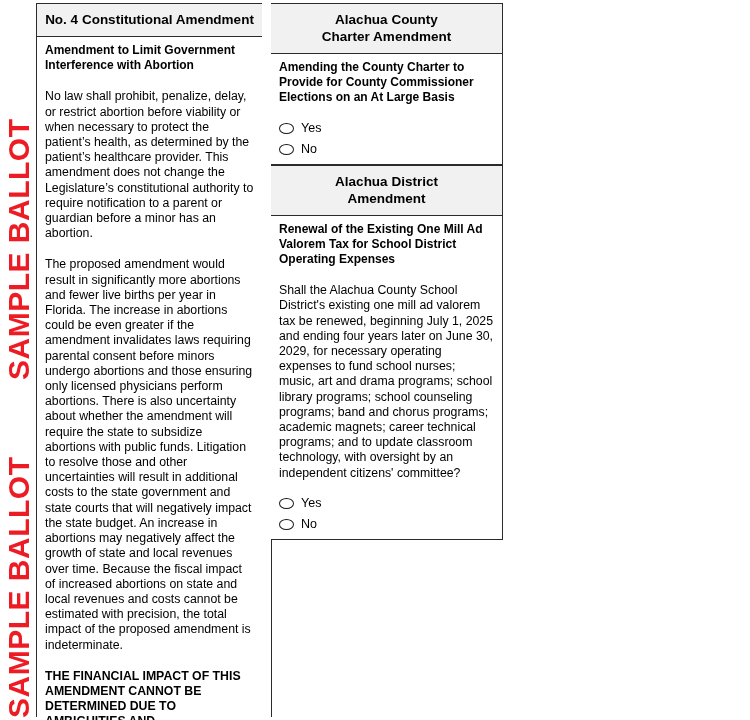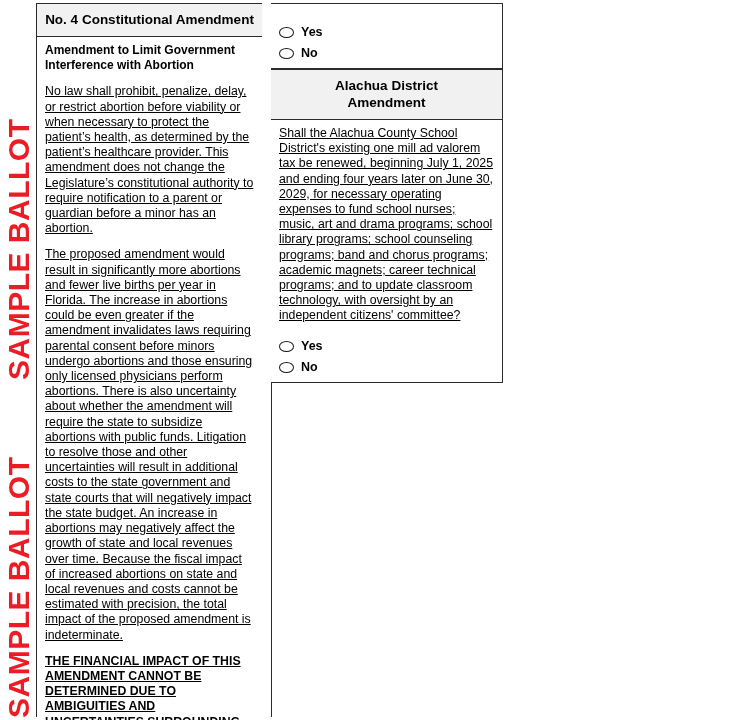--- a/index.html
+++ b/index.html
@@ -109,23 +109,22 @@
   }
   .instruction {
     font-weight: bold;
     font-size: 12px;
     line-height: 15.2px;
     margin: 0 0 11px 0;
   }
   .question {
     font-size: 12.3px;
     line-height: 15.2px;
-    margin: 0 0 11px 0;
+    margin: 16px 0 11px 0;
     font-weight: normal;
-    text-decoration: underline;
   }
   .question.caps {
     font-weight: bold;
   }
 
   .options {
     margin-top: 16px;
   }
   .option {
     display: flex;
@@ -139,21 +138,20 @@
     border: 1.6px solid #1a1a1a;
     border-radius: 50%;
     box-sizing: border-box;
     flex: 0 0 auto;
     background: #fff;
   }
   .option-label {
     font-size: 12.5px;
     line-height: 13px;
     margin-left: 7px;
-    font-weight: bold;
   }
 </style>
 </head>
 <body>
 
 <div class="watermark-strip">
   <div class="watermark w1">SAMPLE BALLOT</div>
   <div class="watermark w2">SAMPLE BALLOT</div>
 </div>
 
@@ -172,40 +170,46 @@
         <p class="question caps">THE FINANCIAL IMPACT OF THIS AMENDMENT CANNOT BE DETERMINED DUE TO AMBIGUITIES AND UNCERTAINTIES SURROUNDING THE AMENDMENT’S IMPACT.</p>
 
       </div>
     </div>
 
   </div>
 
   <div class="col col-right">
 
     <div class="contest">
+      <div class="contest-header">
+        <div>Alachua County</div>
+        <div>Charter Amendment</div>
+      </div>
       <div class="contest-body">
+        <p class="instruction">Amending the County Charter to Provide for County Commissioner Elections on an At Large Basis</p>
         <div class="options">
           <div class="option">
             <span class="oval"></span>
             <span class="option-label">Yes</span>
           </div>
           <div class="option">
             <span class="oval"></span>
             <span class="option-label">No</span>
           </div>
         </div>
       </div>
     </div>
 
     <div class="contest">
       <div class="contest-header">
         <div>Alachua District</div>
         <div>Amendment</div>
       </div>
       <div class="contest-body">
+        <p class="instruction">Renewal of the Existing One Mill Ad Valorem Tax for School District Operating Expenses</p>
         <p class="question">Shall the Alachua County School District's existing one mill ad valorem tax be renewed, beginning July 1, 2025 and ending four years later on June 30, 2029, for necessary operating expenses to fund school nurses; music, art and drama programs; school library programs; school counseling programs; band and chorus programs; academic magnets; career technical programs; and to update classroom technology, with oversight by an independent citizens' committee?</p>
         <div class="options">
           <div class="option">
             <span class="oval"></span>
             <span class="option-label">Yes</span>
           </div>
           <div class="option">
             <span class="oval"></span>
             <span class="option-label">No</span>
           </div>

